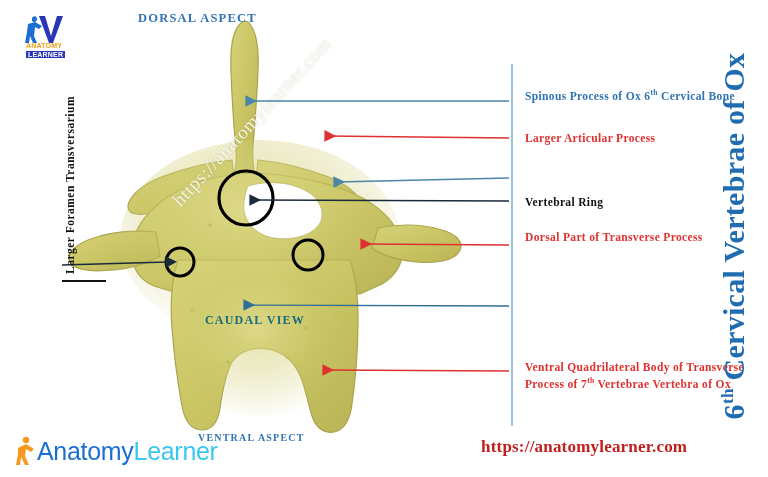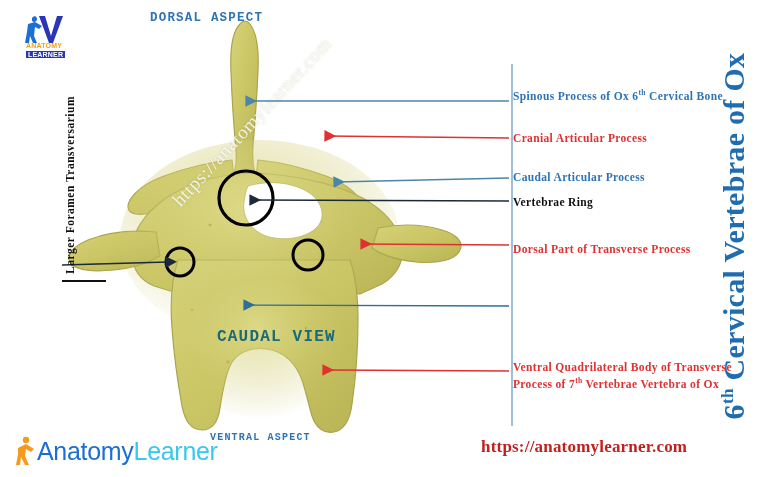--- a/index.html
+++ b/index.html
@@ -115,20 +115,21 @@
   
   .callout {
     position: absolute;
     left: 513px;
     font-family: "Liberation Serif", serif;
     font-weight: bold;
     font-size: 11.5px;
     letter-spacing: 0.35px;
     line-height: 1.35;
     white-space: nowrap;
+    padding-left: 12px;
   }
   .callout.blue  { color: #2e74b5; }
   .callout.red   { color: #e03131; }
   .callout.black { color: #111111; }
   .callout sup { font-size: 7.5px; vertical-align: super; }
 
   
   .vlabel-left {
     position: absolute;
     left: 62px;
@@ -177,38 +178,37 @@
     font-weight: bold;
     font-size: 30px;
     letter-spacing: 0.3px;
     color: #1f6cb0;
   }
   .vtitle sup { font-size: 17px; vertical-align: super; }
 
   
   .cap {
     position: absolute;
-    font-family: Liberation Mono, monospace;
+    font-family: Liberation Serif, serif;
     font-weight: bold;
     letter-spacing: 1.2px;
-    margin-left: 12px;
   }
   .cap-dorsal {
     left: 138px; top: 11px;
     font-size: 12.5px;
     color: #2e74b5;
   }
   .cap-ventral {
     left: 198px; top: 432px;
     font-size: 10px;
     color: #2e74b5;
   }
   .cap-caudal {
-    left: 205px; top: 328px;
-    font-size: 16px;
+    left: 205px; top: 313px;
+    font-size: 12px;
     color: #1a6a78;
   }
 
   .site-url {
     position: absolute;
     left: 481px;
     top: 437px;
     font-family: "Liberation Serif", serif;
     font-weight: bold;
     font-size: 17px;
@@ -390,27 +390,26 @@
 
   <div class="vlabel-left">
     <div class="txt">Larger  Foramen  Transversarium</div>
     <div class="rule"></div>
   </div>
 
   <div class="callout blue" style="top:88px">
     <span>Spinous Process of Ox  6</span><sup>th</sup><span> Cervical Bone</span>
   </div>
 
-  <div class="callout red" style="top:131px">Cranial Articular Process</div>
-
-  <div class="callout blue" style="top:170px">Caudal Articular Process</div>
-
-  <div class="callout black" style="top:195px">Vertebrae Ring</div>
-
-  <div class="callout red" style="top:242px">Dorsal Part of Transverse Process</div>
+  <div class="callout red" style="top:131px">Larger Articular Process</div>
+
+
+  <div class="callout black" style="top:195px">Vertebral Ring</div>
+
+  <div class="callout red" style="top:230px">Dorsal Part of Transverse Process</div>
 
 
   <div class="callout red" style="top:360px">
     <span>Ventral Quadrilateral Body of Transverse</span><br>
     <span>Process  of 7</span><sup>th</sup><span> Vertebrae  Vertebra of Ox</span>
   </div>
 
   <div class="vtitle">
     <div class="txt">
       <span>6</span><sup>th</sup><span> Cervical Vertebrae of Ox</span>

